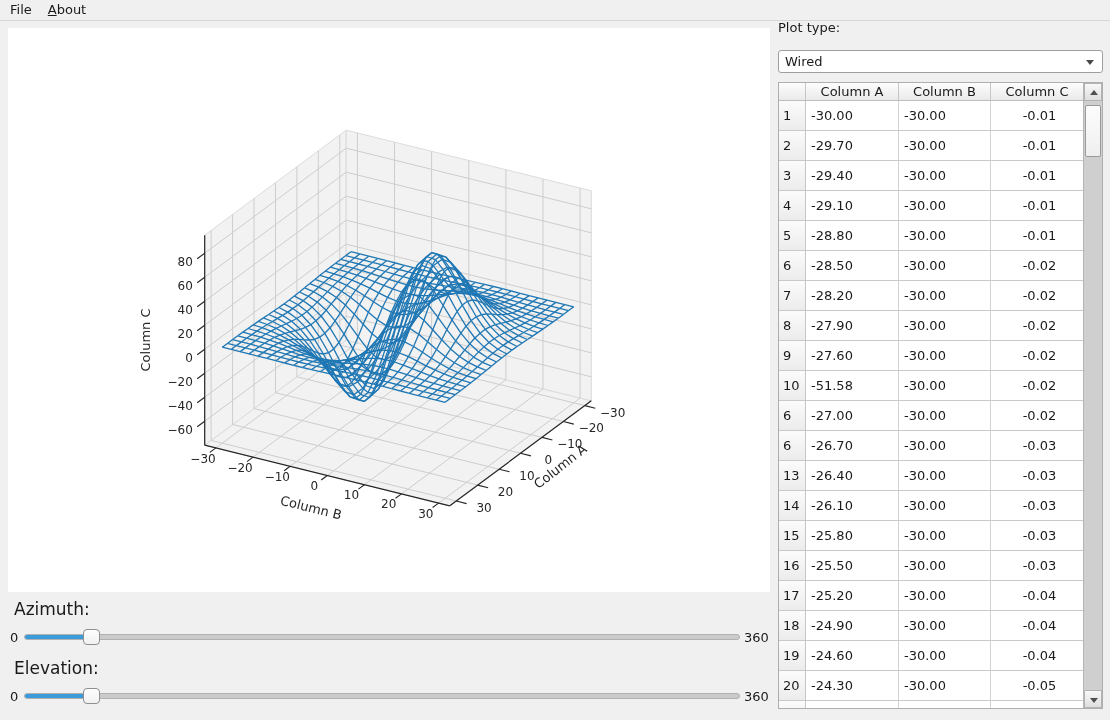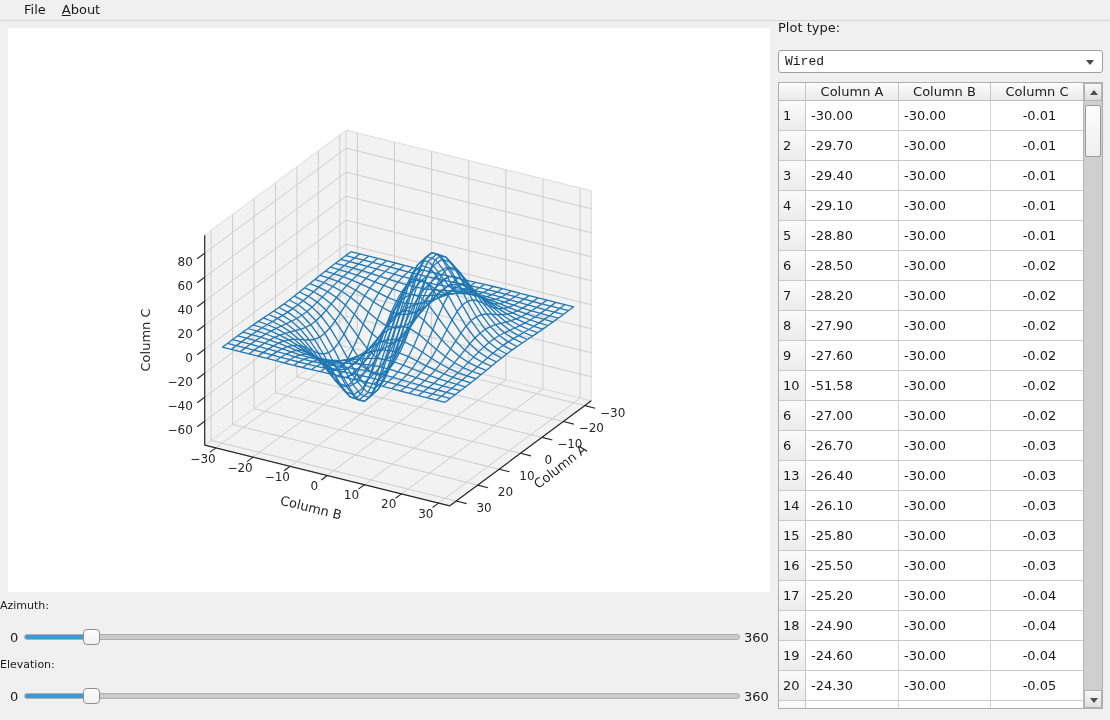--- a/index.html
+++ b/index.html
@@ -4,40 +4,40 @@
 <style>
   * { box-sizing: border-box; margin: 0; padding: 0; }
   html,body { width:1110px; height:720px; }
   body { font-family:"DejaVu Sans","Liberation Sans",sans-serif; }
   .app { position:relative; width:1110px; height:720px; background:#f0f0f0; color:#1a1a1a; overflow:hidden; }
 
   
   .menubar { position:absolute; left:0; top:0; width:1110px; height:21px; background:#f0f0f0;
              border-bottom:1px solid #d6d6d6; display:flex; align-items:center; font-size:13px; }
   .menu-item { padding:1px 8px 2px 8px; cursor:default; }
-  .menu-item:first-child { margin-left:16px; }
+  .menu-item:first-child { margin-left:2px; }
 
   
   .figure { position:absolute; left:8px; top:28px; width:762px; height:564px; background:#ffffff; }
   .figure svg { position:absolute; left:0; top:0; }
 
   
-  .ctl-label { position:absolute; left:0; font-size:11px; }
+  .ctl-label { position:absolute; left:14px; font-size:17px; }
   .slider-min, .slider-max { position:absolute; font-size:13px; }
   .slider { position:absolute; left:24px; width:716px; height:18px; }
   .groove { position:absolute; left:0; right:0; top:6px; height:6px; background:#cbcbcb;
             border:1px solid #b0b0b0; border-radius:3px; overflow:hidden; }
   .groove .fill { position:absolute; left:0; top:0; bottom:0; background:#3b9ad9; }
   .handle { position:absolute; top:1px; width:17px; height:16px;
             background:linear-gradient(#fdfdfd,#f1f1f1); border:1px solid #8f8f8f; border-radius:4px; }
 
   
   .rp-label { position:absolute; left:778px; top:20px; font-size:13px; }
   .combobox { position:absolute; left:778px; top:50px; width:325px; height:23px; background:#ffffff;
-              border:1px solid #9f9f9f; border-radius:3px; font-size:13px; line-height:21px; padding-left:6px;font-family:Liberation Mono, monospace; }
+              border:1px solid #9f9f9f; border-radius:3px; font-size:13px; line-height:21px; padding-left:6px; }
   .combo-arrow { position:absolute; right:8px; top:9px; width:0; height:0;
                  border-left:4px solid transparent; border-right:4px solid transparent; border-top:5px solid #4a4a4a; }
 
   .datatable { position:absolute; left:778px; top:82px; width:325px; height:627px; background:#ffffff;
                border:1px solid #aeaeae; overflow:hidden; }
   .thead { position:absolute; left:0; top:0; right:19px; height:18px; display:flex; }
   .th { background:linear-gradient(#fdfdfd,#eaeaea); border-right:1px solid #c6c6c6; border-bottom:1px solid #bdbdbd;
         font-size:13px; text-align:center; line-height:17px; height:18px; }
   .th.c0 { width:27px; } .th.c1 { width:93px; } .th.c2 { width:92px; } .th.c3 { width:92px; border-right:none; }
   .tbody { position:absolute; left:0; top:18px; right:19px; bottom:0; overflow:hidden; }

